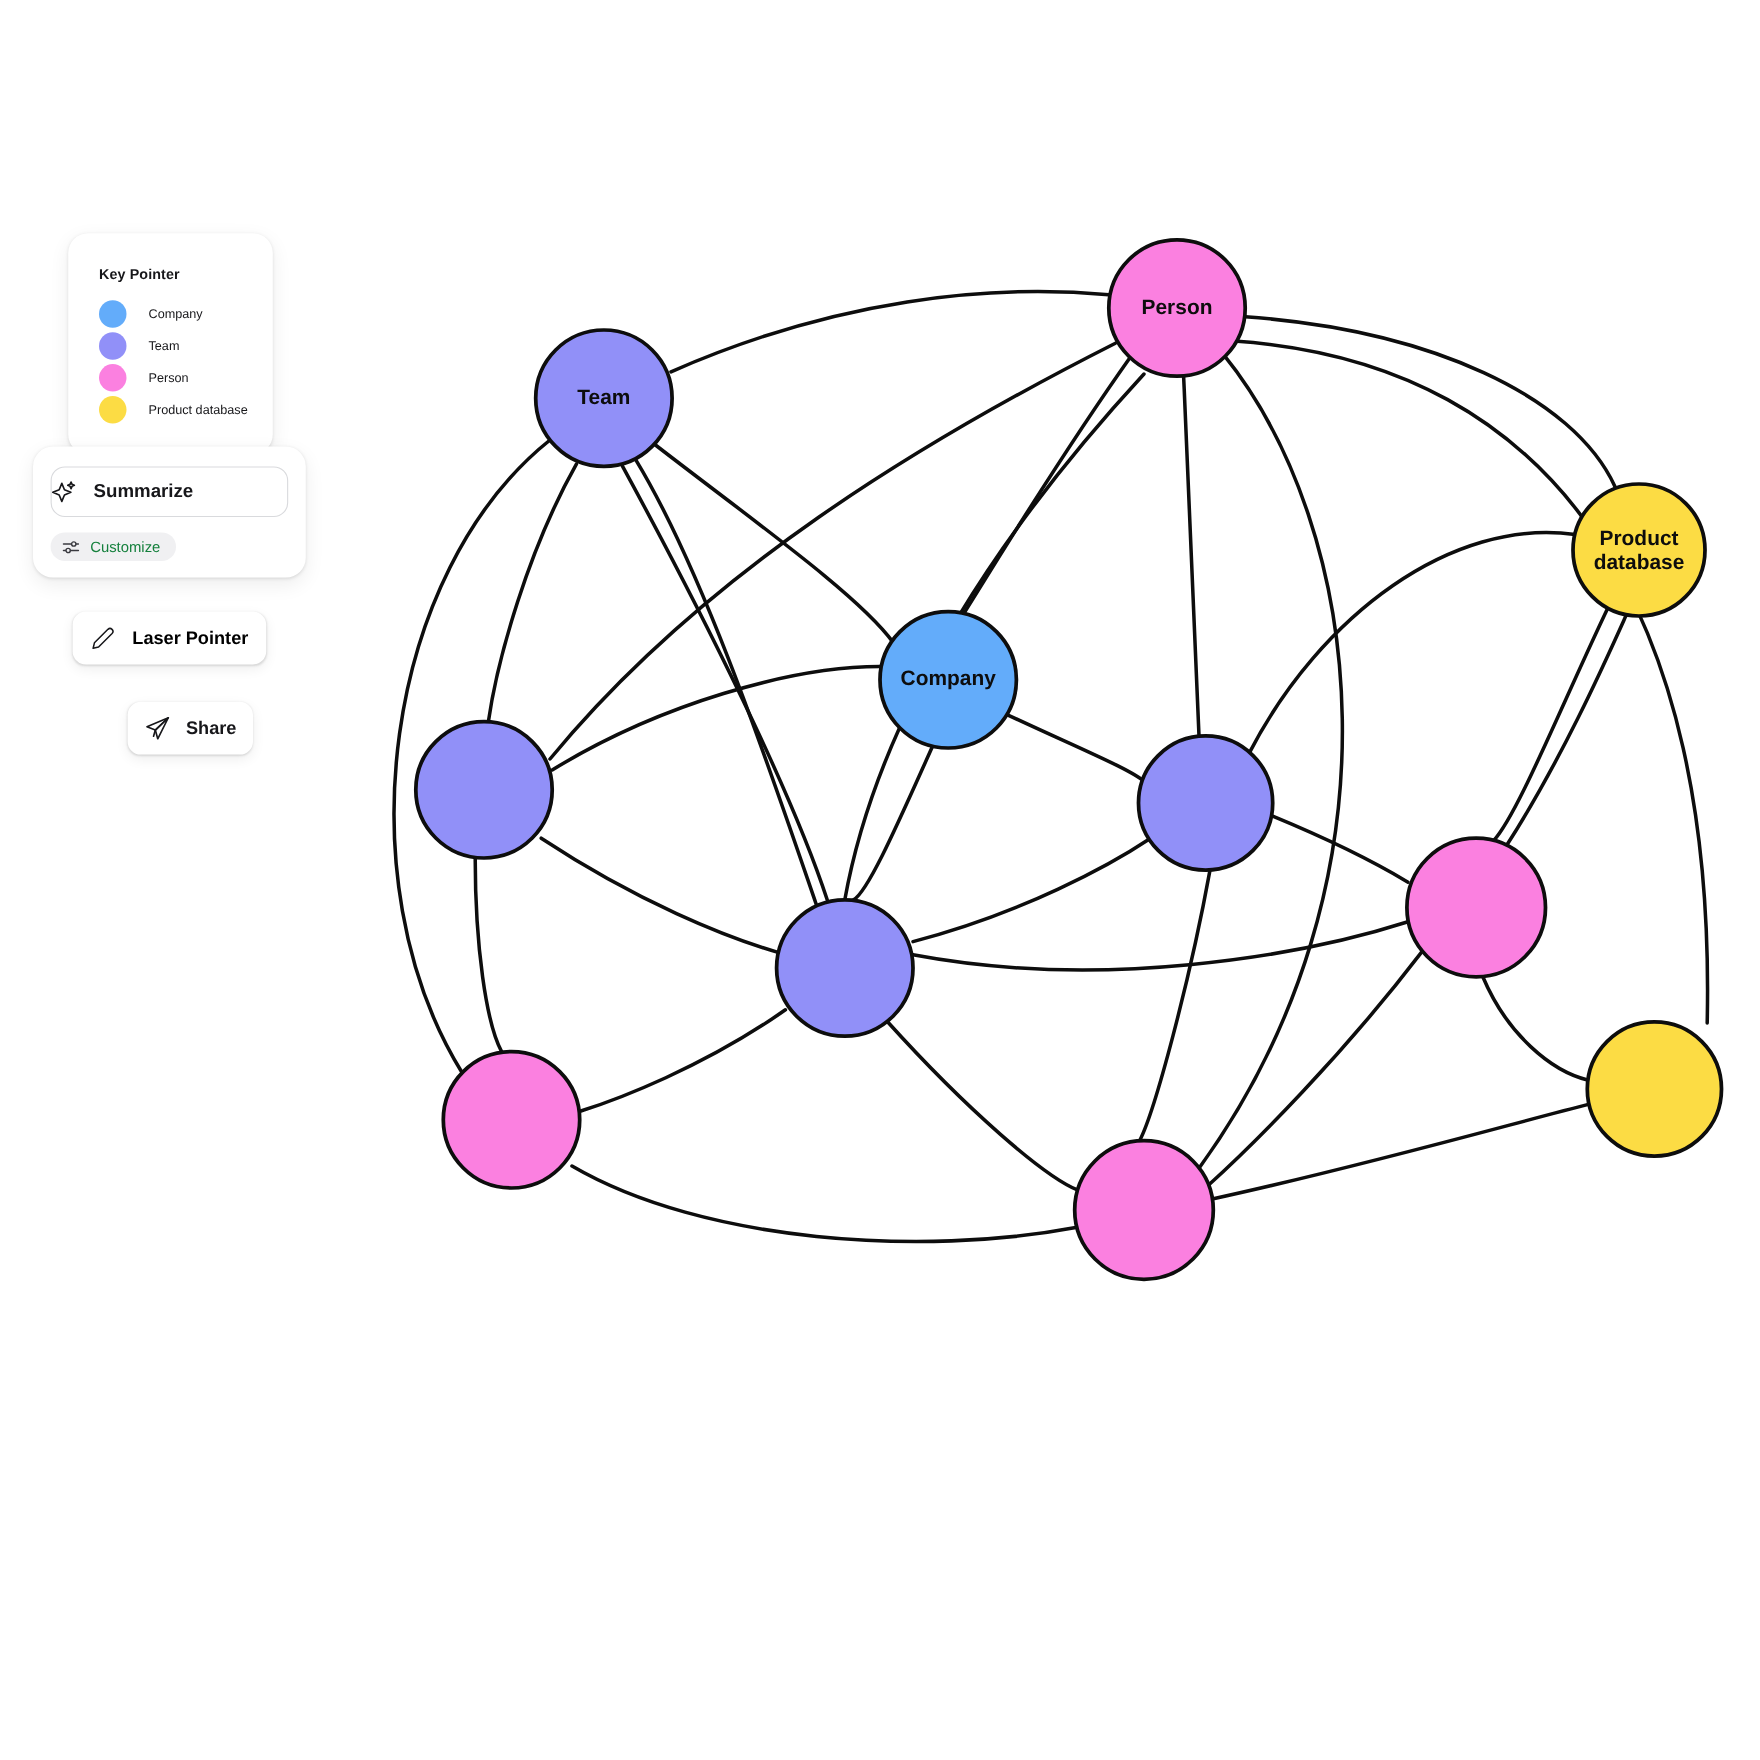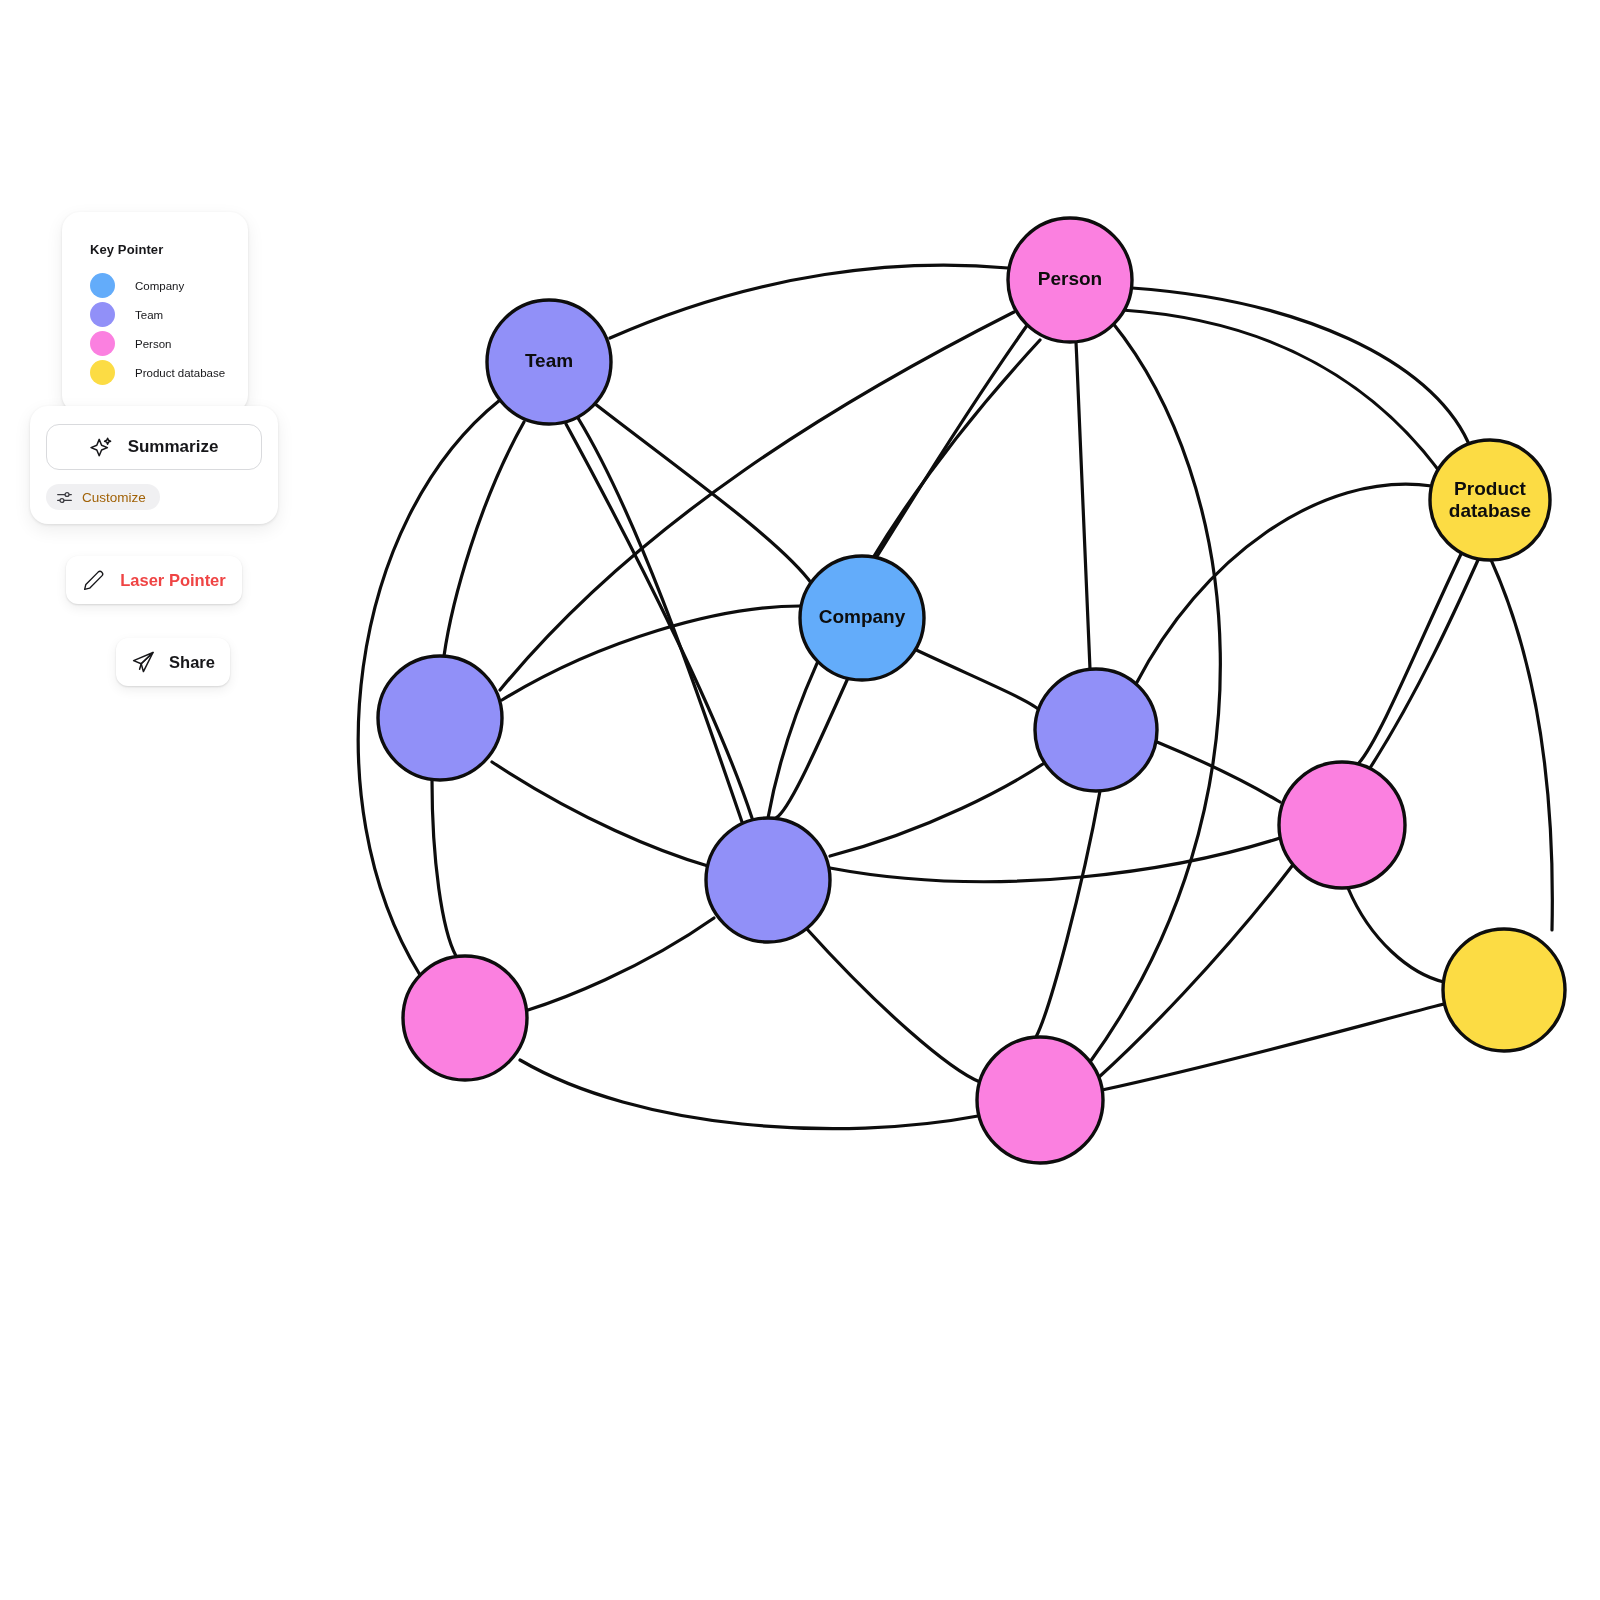--- a/index.html
+++ b/index.html
@@ -90,21 +90,21 @@
   #summarize-panel {
     left: 30px;
     top: 406px;
     width: 216px;
     padding: 18px 16px 14px 16px;
     border-radius: 18px;
   }
   #summarize-button {
     display: flex;
     align-items: center;
-    justify-content: center;
+    justify-content: flex-start;
     gap: 14px;
     height: 46px;
     border: 1.4px solid #d9dadd;
     border-radius: 13px;
     background: #fff;
     cursor: pointer;
     box-sizing: border-box;
   }
   #summarize-label {
     font-size: 17px;
@@ -117,42 +117,42 @@
     gap: 9px;
     margin-top: 14px;
     height: 26px;
     padding: 0 14px 0 10px;
     background: #f0f0f2;
     border-radius: 13px;
     cursor: pointer;
   }
   #customize-label {
     font-size: 13.5px;
-    color: #a16207;
+    color: #15803d;
     text-align: right;
   }
 
   
   #laser-pointer-button {
     left: 66px;
     top: 556px;
     width: 176px;
     height: 48px;
     display: flex;
     align-items: center;
     justify-content: center;
     gap: 16px;
     border-radius: 12px;
     cursor: pointer;
     box-shadow: 0 1px 2px rgba(0,0,0,.12), 0 4px 12px rgba(0,0,0,.07);
   }
   #laser-pointer-label {
     font-size: 16.5px;
     font-weight: bold;
-    color: #ef4444;
+    color: #000000;
   }
 
   
   #share-button {
     left: 116px;
     top: 638px;
     width: 114px;
     height: 48px;
     display: flex;
     align-items: center;

